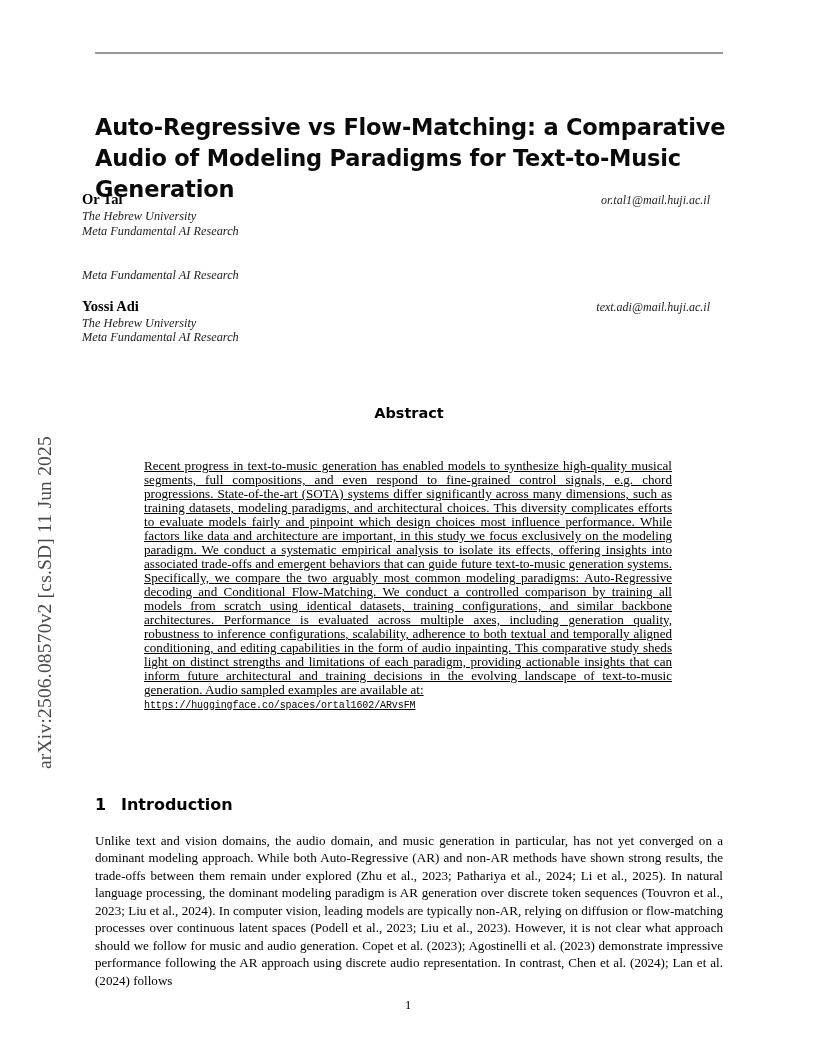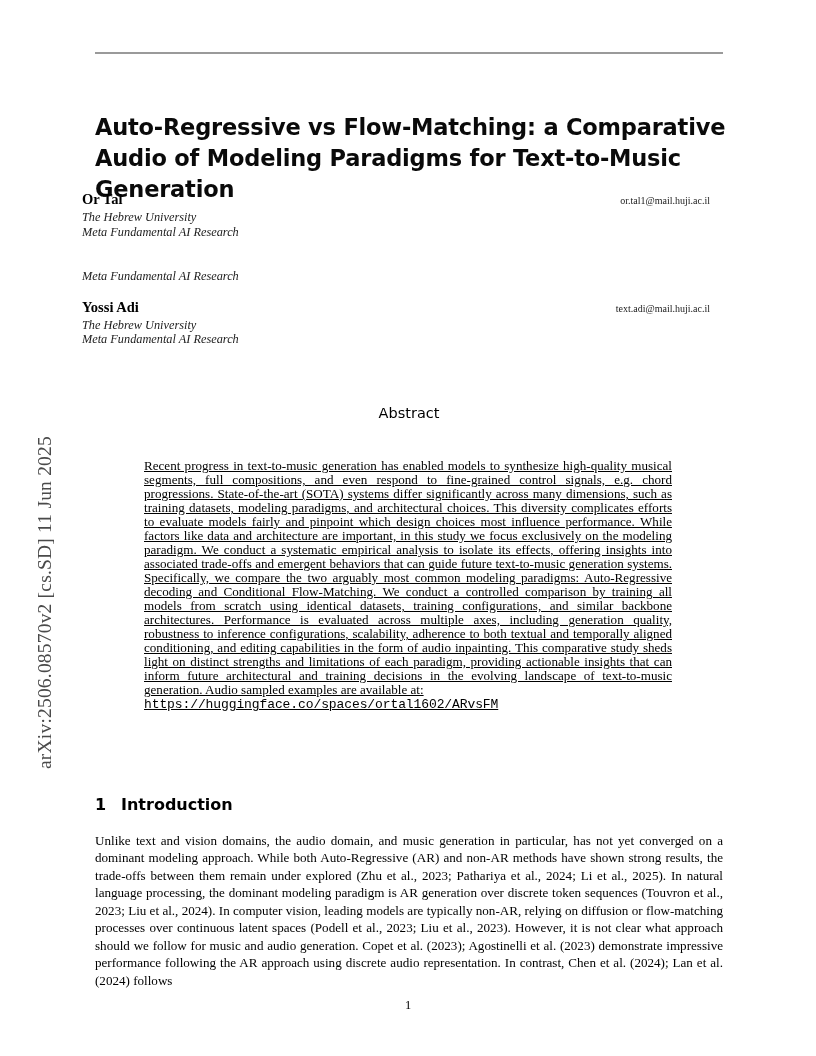--- a/index.html
+++ b/index.html
@@ -76,59 +76,60 @@
     align-items: baseline;
   }
   .author-name {
     font-family: "Liberation Serif", serif;
     font-weight: bold;
     font-size: 14.5px;
     line-height: 18px;
   }
   .author-email {
     font-family: "Liberation Serif", serif;
-    font-size: 10px;
+    font-style: italic;
+    font-size: 12px;
     line-height: 18px;
     color: #1a1a1a;
   }
   .author-affil {
     font-family: "Liberation Serif", serif;
     font-style: italic;
     font-size: 12.3px;
     line-height: 14.6px;
     color: #1a1a1a;
   }
 
   
   .abstract-heading {
     position: absolute;
     left: 95px;
     top: 405px;
     width: 628px;
     text-align: center;
     font-family: "DejaVu Sans", sans-serif;
-    font-weight: normal;
+    font-weight: bold;
     font-size: 14.5px;
   }
   .abstract-body {
     position: absolute;
     left: 144px;
     top: 459px;
     width: 528px;
     font-family: "Liberation Serif", serif;
     font-size: 13.1px;
     line-height: 14px;
     text-align: justify;
     text-justify: inter-word;
     hyphens: manual;
     text-decoration: underline;
   }
   .abstract-url {
     font-family: "Liberation Mono", monospace;
-    font-size: 13px;
+    font-size: 10px;
     letter-spacing: -0.1px;
   }
 
   
   .section-heading {
     position: absolute;
     left: 95px;
     top: 795px;
     font-family: "DejaVu Sans", sans-serif;
     font-weight: bold;

